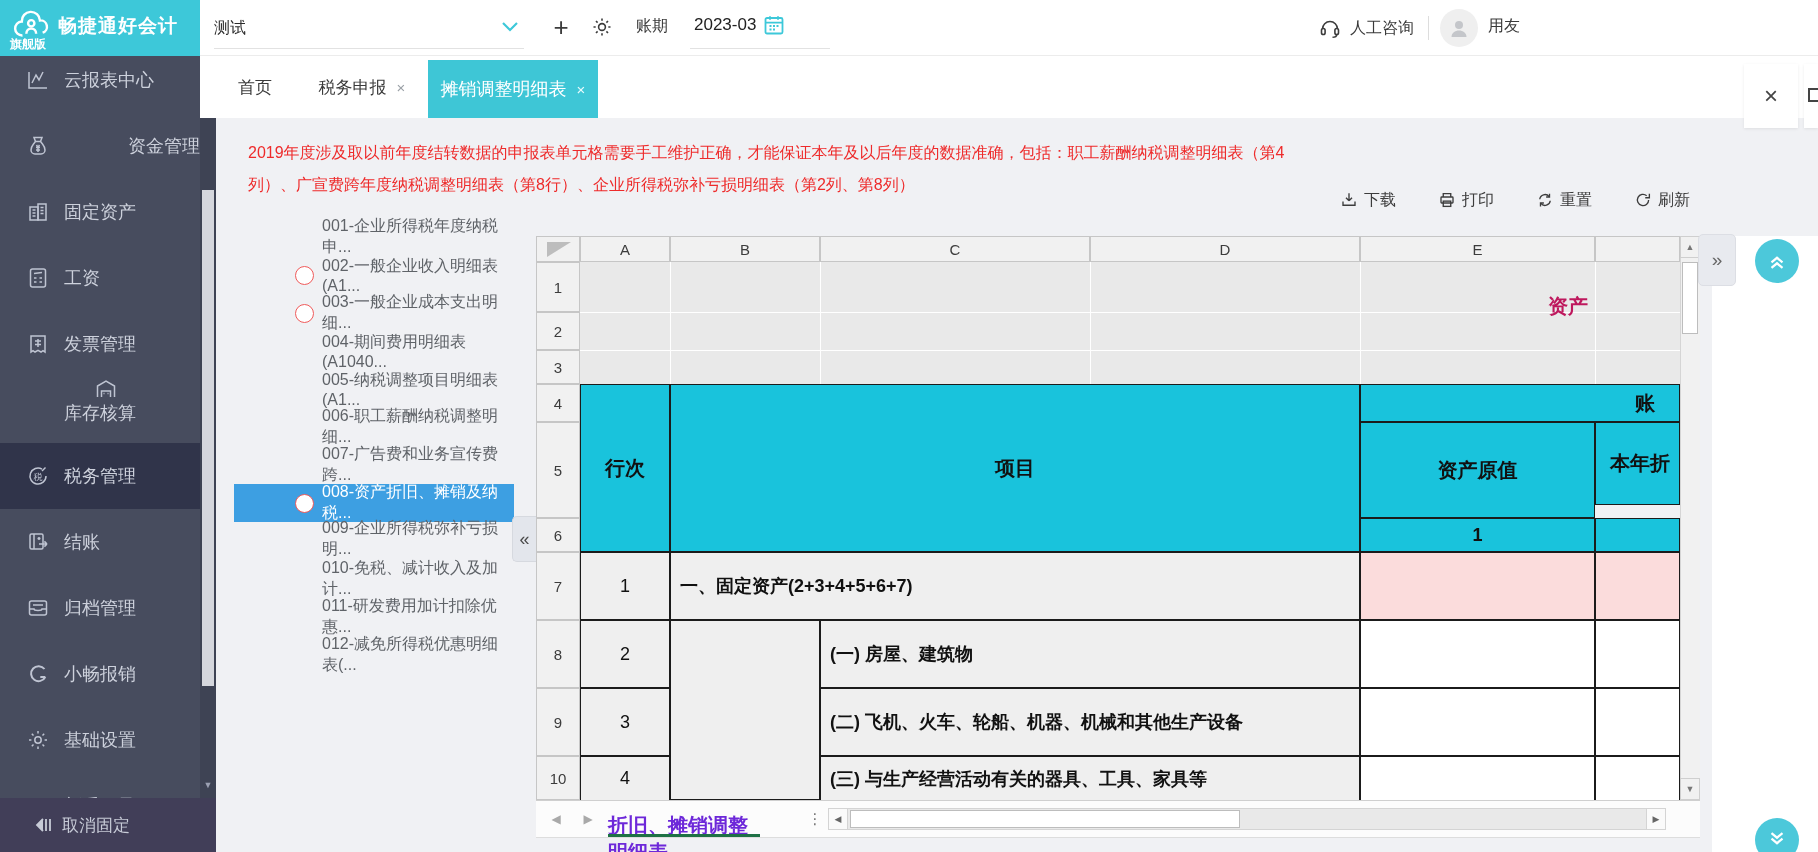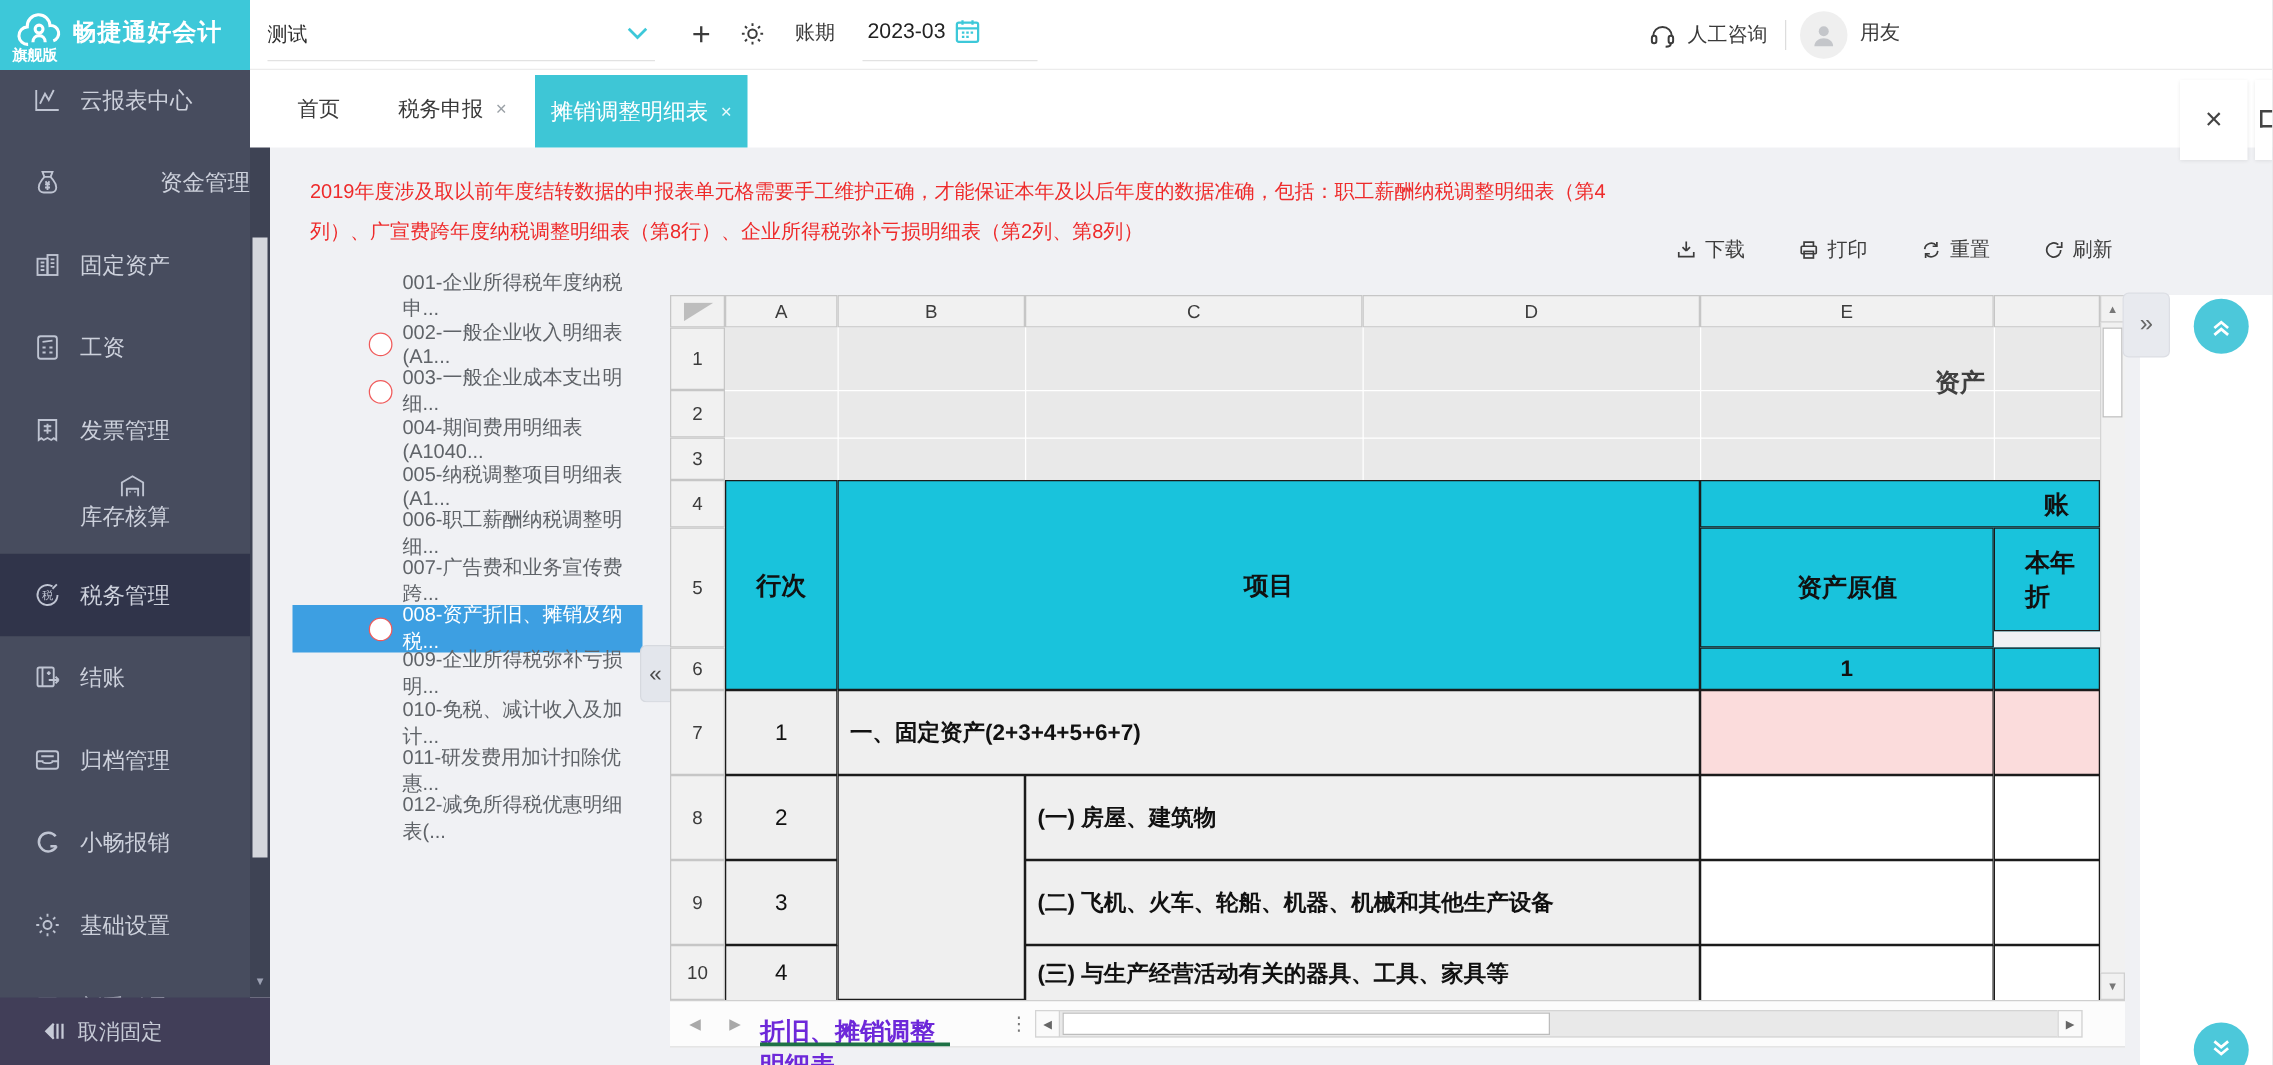--- a/index.html
+++ b/index.html
@@ -370,28 +370,28 @@
   <div class="abs hcell cen" style="left:536px;top:756px;width:44px;height:44px;">10</div>
 
   <div class="abs" style="left:580px;top:262px;width:1100px;height:122px;background:#E9E9E9;">
     <span class="wline" style="left:0;top:50px;width:1100px;height:1px;"></span>
     <span class="wline" style="left:0;top:88px;width:1100px;height:1px;"></span>
     <span class="wline" style="left:90px;top:0;width:1px;height:122px;"></span>
     <span class="wline" style="left:240px;top:0;width:1px;height:122px;"></span>
     <span class="wline" style="left:510px;top:0;width:1px;height:122px;"></span>
     <span class="wline" style="left:780px;top:0;width:1px;height:122px;"></span>
     <span class="wline" style="left:1015px;top:0;width:1px;height:122px;"></span>
-    <div class="abs flex" style="left:968px;top:0;width:132px;height:88px;font-size:20px;font-weight:bold;color:#404040;">资产</div>
+    <div class="abs flex" style="left:968px;top:0;width:132px;height:88px;font-size:20px;font-weight:bold;color:#be185d;">资产</div>
   </div>
 
   <div class="abs cell teal cen" style="left:580px;top:384px;width:90px;height:168px;">行次</div>
   <div class="abs cell teal cen" style="left:670px;top:384px;width:690px;height:168px;">项目</div>
   <div class="abs cell teal flex" style="left:1360px;top:384px;width:320px;height:38px;justify-content:flex-end;padding-right:24px;">账</div>
   <div class="abs cell teal cen" style="left:1360px;top:422px;width:235px;height:96px;">资产原值</div>
-  <div class="abs cell teal flex" style="left:1595px;top:422px;width:85px;height:83px;padding-left:24px;overflow:hidden;">本年折</div>
+  <div class="abs cell teal flex" style="left:1595px;top:422px;width:85px;height:83px;padding-left:14px;overflow:hidden;">本年折</div>
   <div class="abs cell teal cen" style="left:1360px;top:518px;width:235px;height:34px;font-size:18px;">1</div>
   <div class="abs cell teal" style="left:1595px;top:518px;width:85px;height:34px;"></div>
 
   <div class="abs cell grayc cen" style="left:580px;top:552px;width:90px;height:68px;">1</div>
   <div class="abs cell grayc flex itemtxt" style="left:670px;top:552px;width:690px;height:68px;">一、固定资产(2+3+4+5+6+7)</div>
   <div class="abs cell pink" style="left:1360px;top:552px;width:235px;height:68px;"></div>
   <div class="abs cell pink" style="left:1595px;top:552px;width:85px;height:68px;"></div>
 
   <div class="abs cell grayc cen" style="left:580px;top:620px;width:90px;height:68px;">2</div>
   <div class="abs cell grayc" style="left:670px;top:620px;width:150px;height:180px;"></div>

